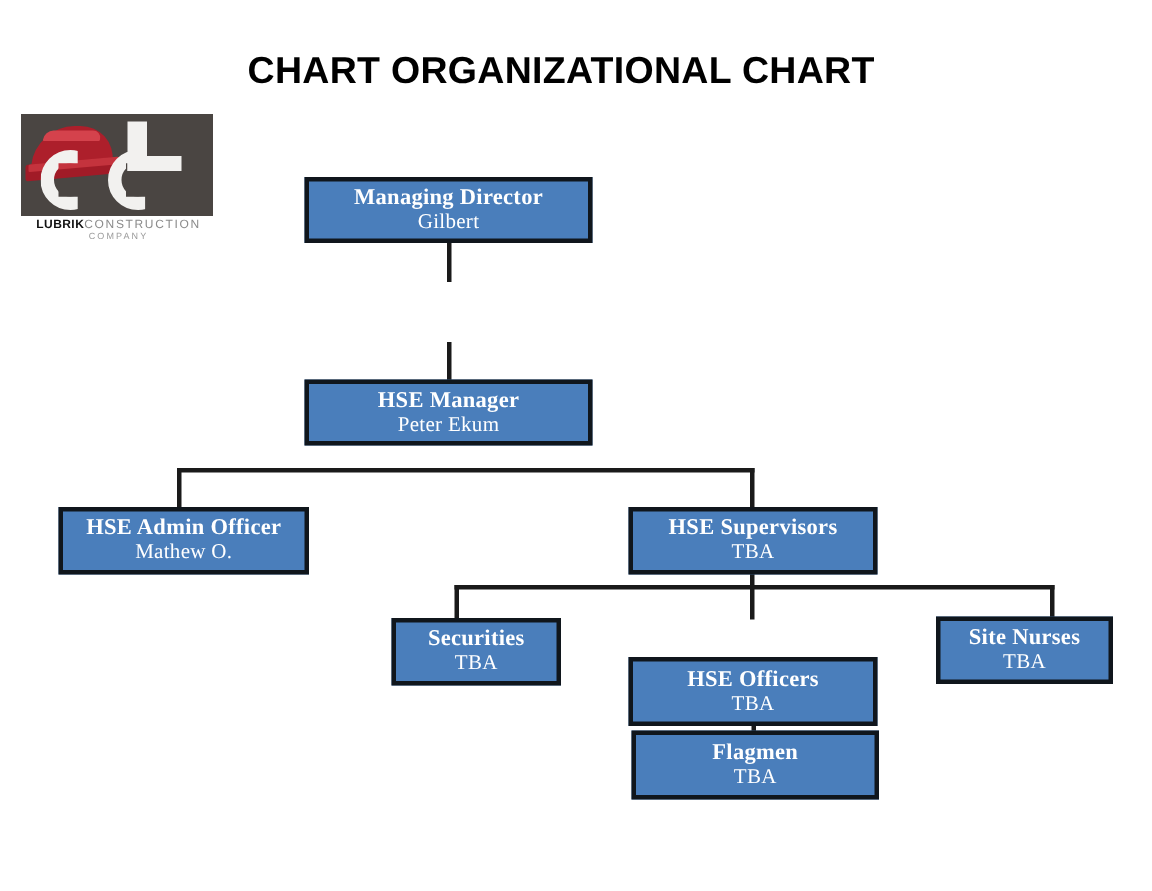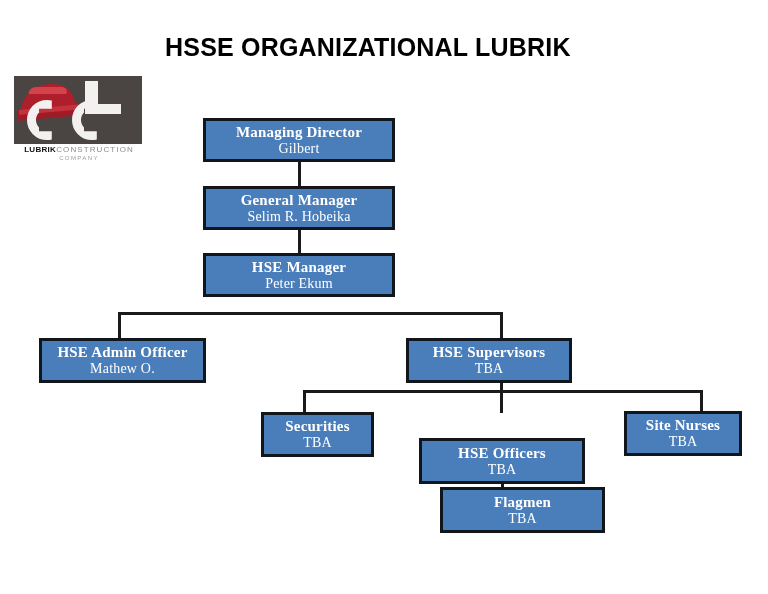--- a/index.html
+++ b/index.html
@@ -203,21 +203,21 @@
     <div class="letter-C" id="letter-C2"></div>
   </div>
   <div id="logo-wordmark">
     <div class="wm-line1">
       <span class="wm-brand">LUBRIK</span><span class="wm-rest">CONSTRUCTION</span>
     </div>
     <div class="wm-line2">COMPANY</div>
   </div>
 </div>
 
-<div id="chart-title">HSSE ORGANIZATIONAL LUBRIK</div>
+<div id="chart-title">CHART ORGANIZATIONAL CHART</div>
 
 <div id="org-canvas">
 
   <div class="conn conn-v" style="left:298px; top:161px; height:27px;"></div>
 
   <div class="conn conn-v" style="left:298px; top:228px; height:27px;"></div>
 
   <div class="conn conn-h" style="left:118px; top:312px; width:385px;"></div>
   <div class="conn conn-v" style="left:118px; top:312px; height:27px;"></div>
   <div class="conn conn-v" style="left:500px; top:312px; height:27px;"></div>
@@ -228,53 +228,49 @@
   <div class="conn conn-v" style="left:500px; top:390px; height:23px;"></div>
   <div class="conn conn-v" style="left:700px; top:390px; height:23px;"></div>
 
   <div class="conn conn-v" style="left:501px; top:456px; height:32px;"></div>
 
   <div class="node" style="left:203px; top:118px; width:192px; height:44px;">
     <div class="role">Managing Director</div>
     <div class="person">Gilbert</div>
   </div>
 
-  <div class="node" style="left:203px; top:186px; width:192px; height:44px;">
-    <div class="role">General Manager</div>
-    <div class="person">Selim R. Hobeika</div>
-  </div>
 
   <div class="node" style="left:203px; top:253px; width:192px; height:44px;justify-content:center;">
     <div class="role">HSE Manager</div>
     <div class="person">Peter Ekum</div>
   </div>
 
   <div class="node" style="left:39px; top:338px; width:167px; height:45px;text-align:right;">
     <div class="role">HSE Admin Officer</div>
     <div class="person">Mathew O.</div>
   </div>
 
-  <div class="node" style="left:406px; top:338px; width:166px; height:45px;">
+  <div class="node" style="left:419px; top:338px; width:166px; height:45px;">
     <div class="role">HSE Supervisors</div>
     <div class="person">TBA</div>
   </div>
 
   <div class="node" style="left:261px; top:412px; width:113px; height:45px;">
     <div class="role">Securities</div>
     <div class="person">TBA</div>
   </div>
 
   <div class="node" style="left:419px; top:426px; width:166px; height:46px;margin-top:12px;">
     <div class="role">HSE Officers</div>
     <div class="person">TBA</div>
   </div>
 
   <div class="node" style="left:624px; top:411px; width:118px; height:45px;">
     <div class="role">Site Nurses</div>
     <div class="person">TBA</div>
   </div>
 
-  <div class="node" style="left:440px; top:487px; width:165px; height:46px;">
+  <div class="node" style="left:421px; top:487px; width:165px; height:46px;">
     <div class="role">Flagmen</div>
     <div class="person">TBA</div>
   </div>
 
 </div>
 
 </body></html>

